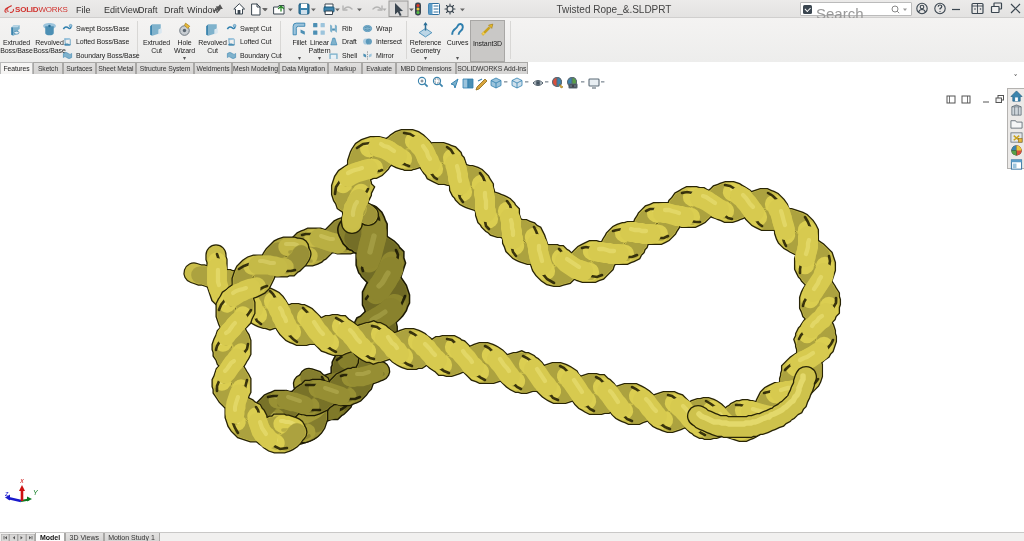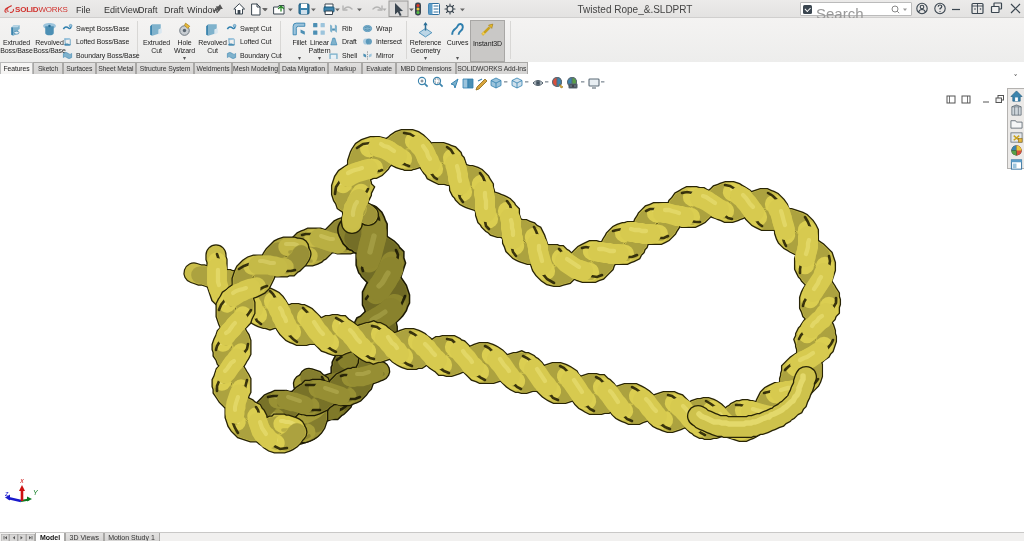--- a/index.html
+++ b/index.html
@@ -2,21 +2,21 @@
 <html><head><meta charset="utf-8"><style>
 * { margin:0; padding:0; box-sizing:border-box; }
 html,body { width:1024px; height:541px; overflow:hidden; background:#fff;
   font-family:"Liberation Sans", sans-serif; }
 #titlebar { position:absolute; left:0; top:0; width:1024px; height:18px;
   background:linear-gradient(#ecebea,#e3e2e1); border-bottom:1px solid #d0cfce; }
 #logo { position:absolute; left:4px; top:4px; font-size:8px; font-weight:bold;
   color:#d1312d; white-space:nowrap; }
 #logo .w { font-weight:normal; color:#d1312d; }
 .menu { position:absolute; top:4.5px; font-size:9px; color:#333; }
-#title { position:absolute; top:4px; left:520px; width:230px; text-align:center;
+#title { position:absolute; top:4px; left:499px; width:230px; text-align:center;
   font-size:10px; color:#444; }
 #search { position:absolute; left:800px; top:2px; width:112px; height:13.5px;
   background:#fff; border:1px solid #bbb; border-radius:1px; }
 #search .sic { position:absolute; left:2px; top:1.8px; width:9px; height:9px;
   background:#3b4650; border-radius:1.5px; }
 #search .sic:after { content:""; position:absolute; left:2px; top:2.5px; width:4px;
   height:2.5px; border-left:1.5px solid #fff; border-bottom:1.5px solid #fff; transform:rotate(-45deg); }
 #search .ph { position:absolute; left:15px; top:1.5px; font-size:15px; color:#999; }
 #ribbon { position:absolute; left:0; top:18px; width:1024px; height:44px;
   background:linear-gradient(#f4f3f2,#ededec); }

